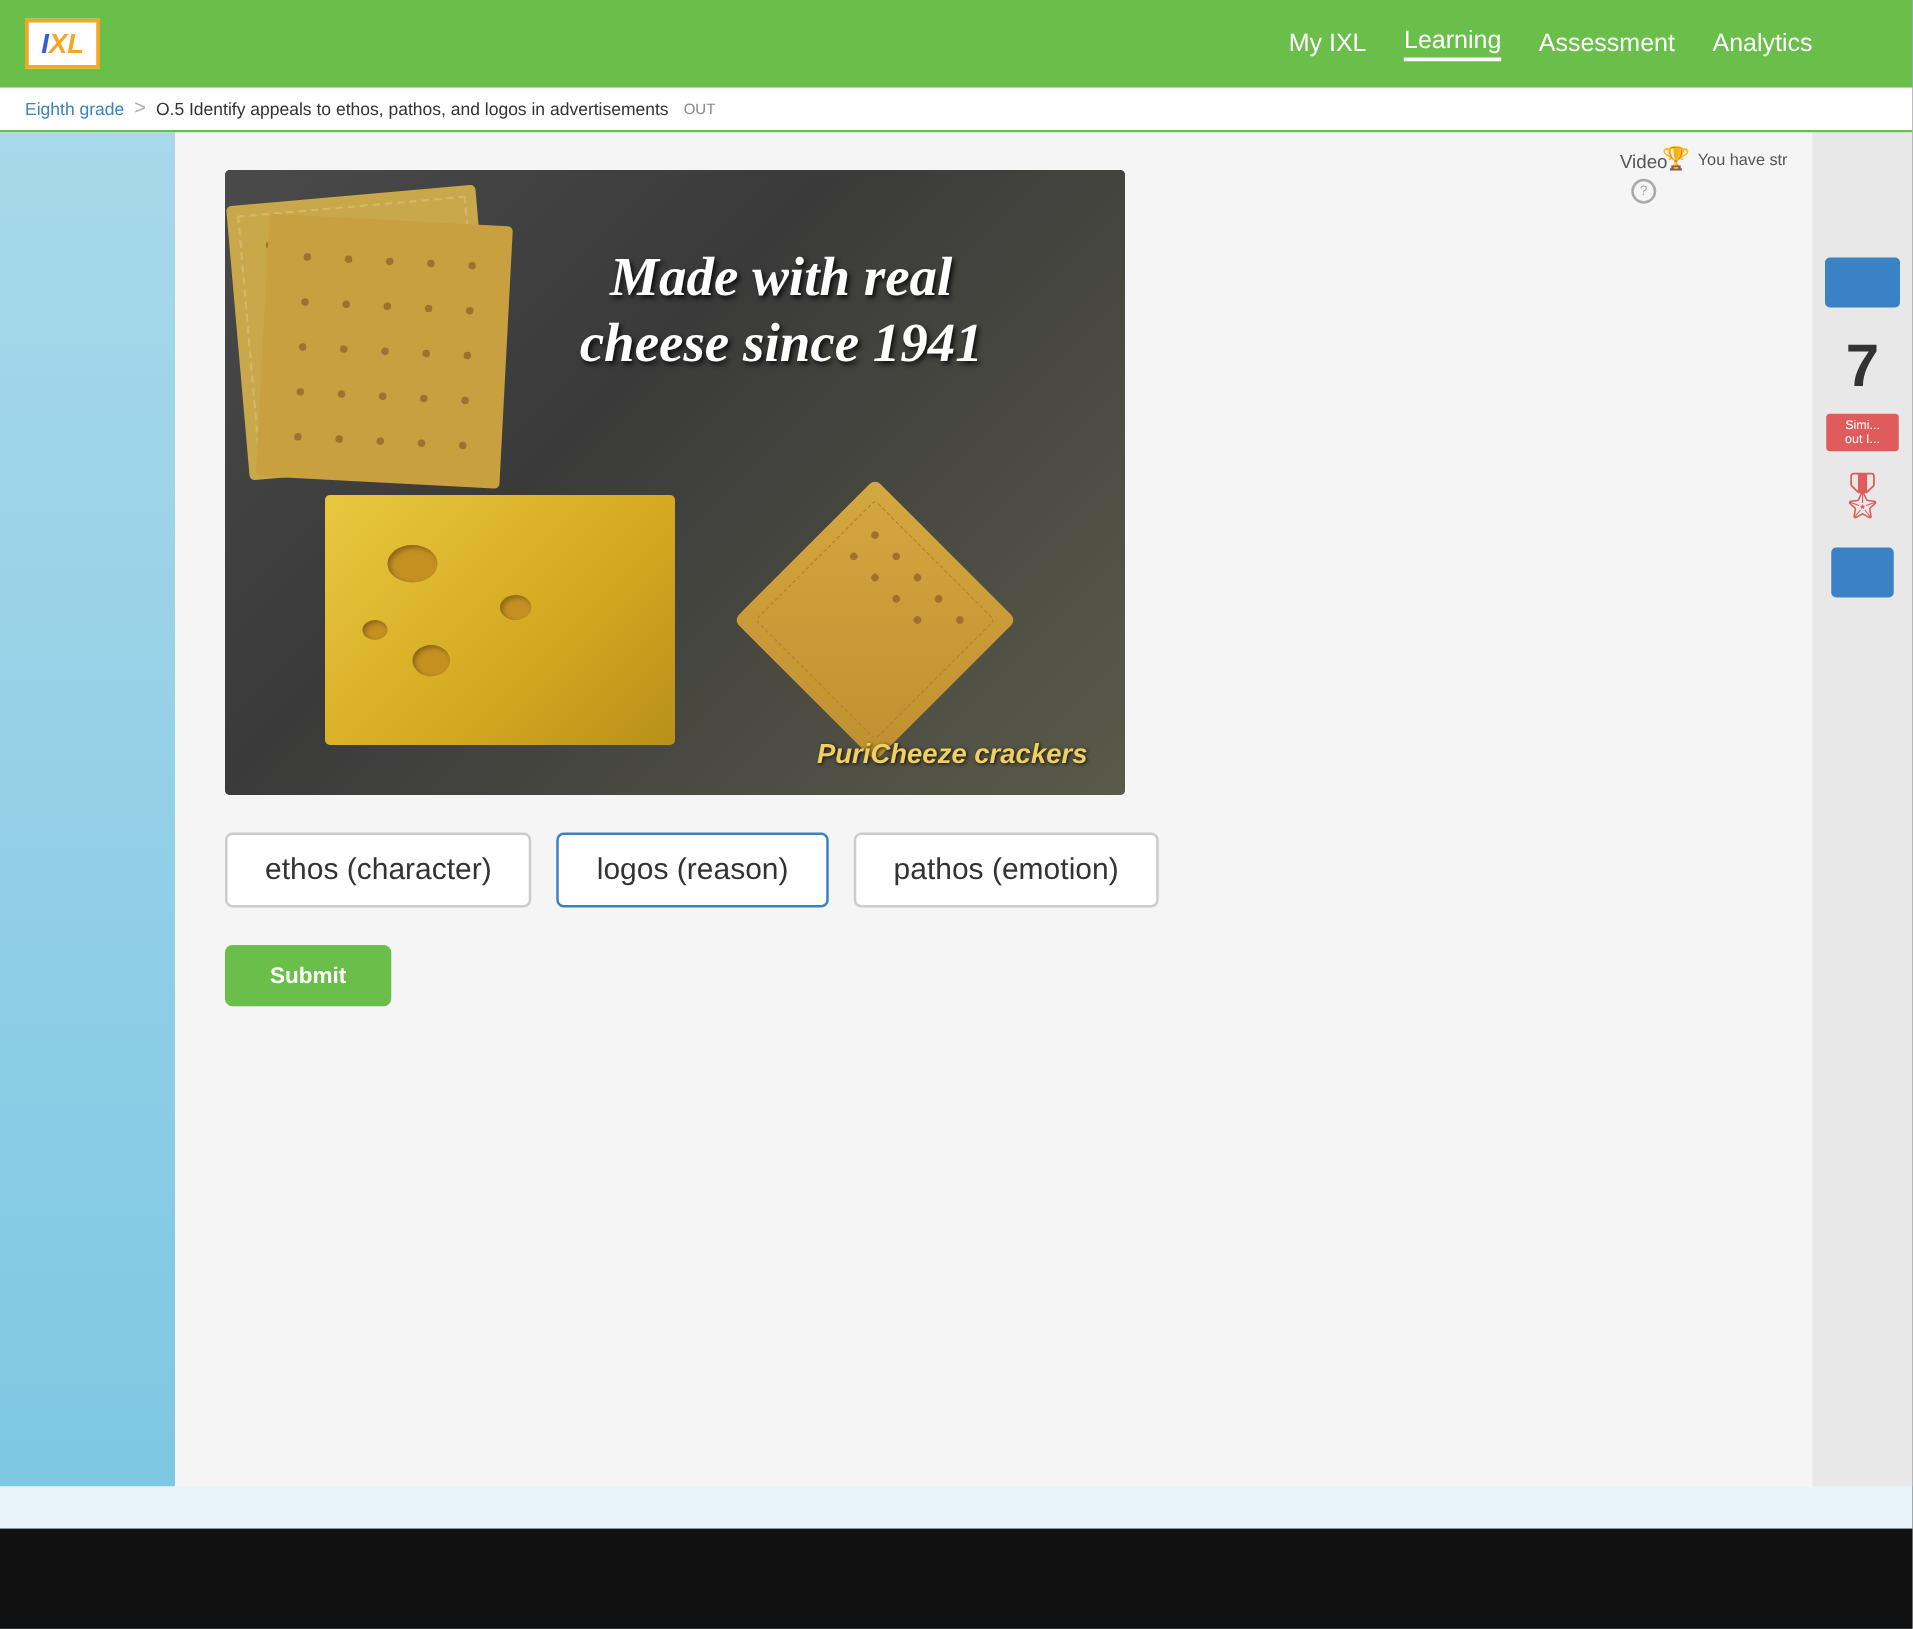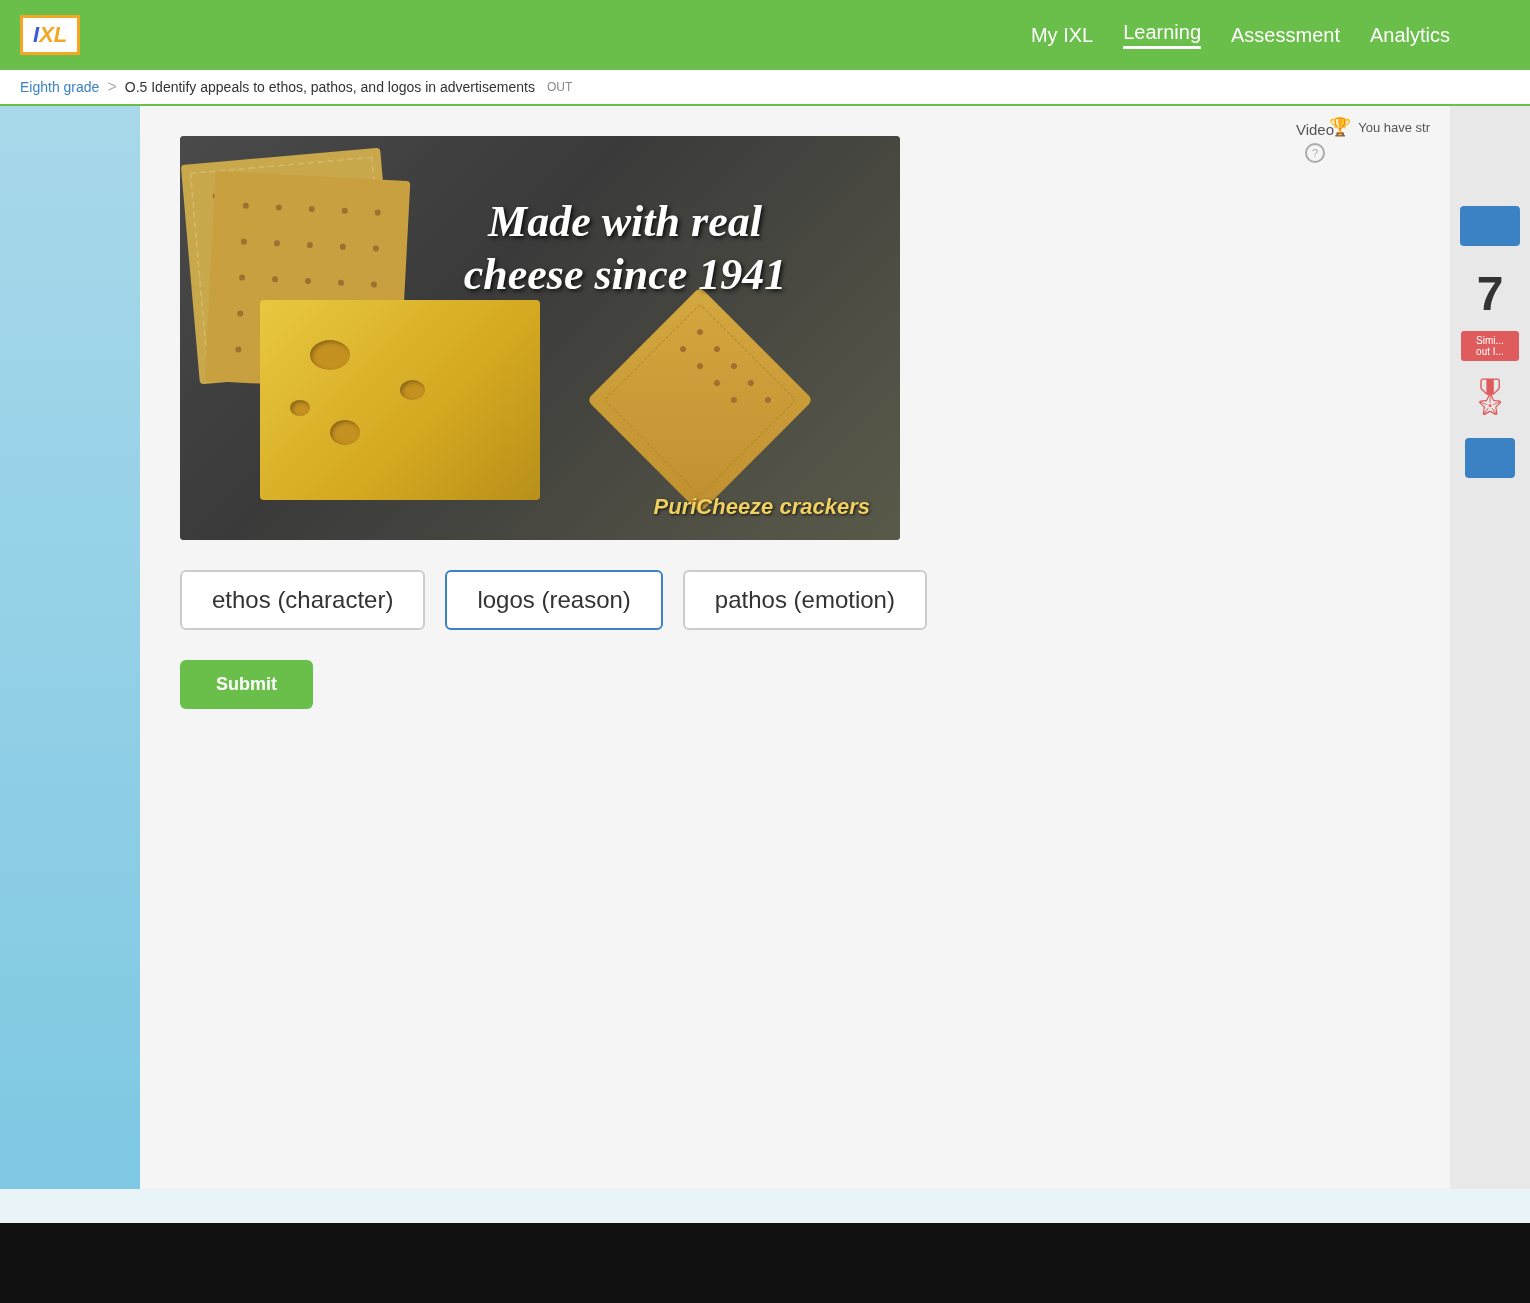--- a/index.html
+++ b/index.html
@@ -141,21 +141,21 @@
     .question-text {
       font-size: 20px;
       color: #222;
       margin-bottom: 24px;
       font-weight: 400;
     }
 
     
     .ad-image-container {
       width: 720px;
-      height: 404px;
+      height: 500px;
       background: #5a5a5a;
       border-radius: 4px;
       position: relative;
       overflow: hidden;
       margin-bottom: 30px;
     }
 
     
     .ad-bg {
       position: absolute;

